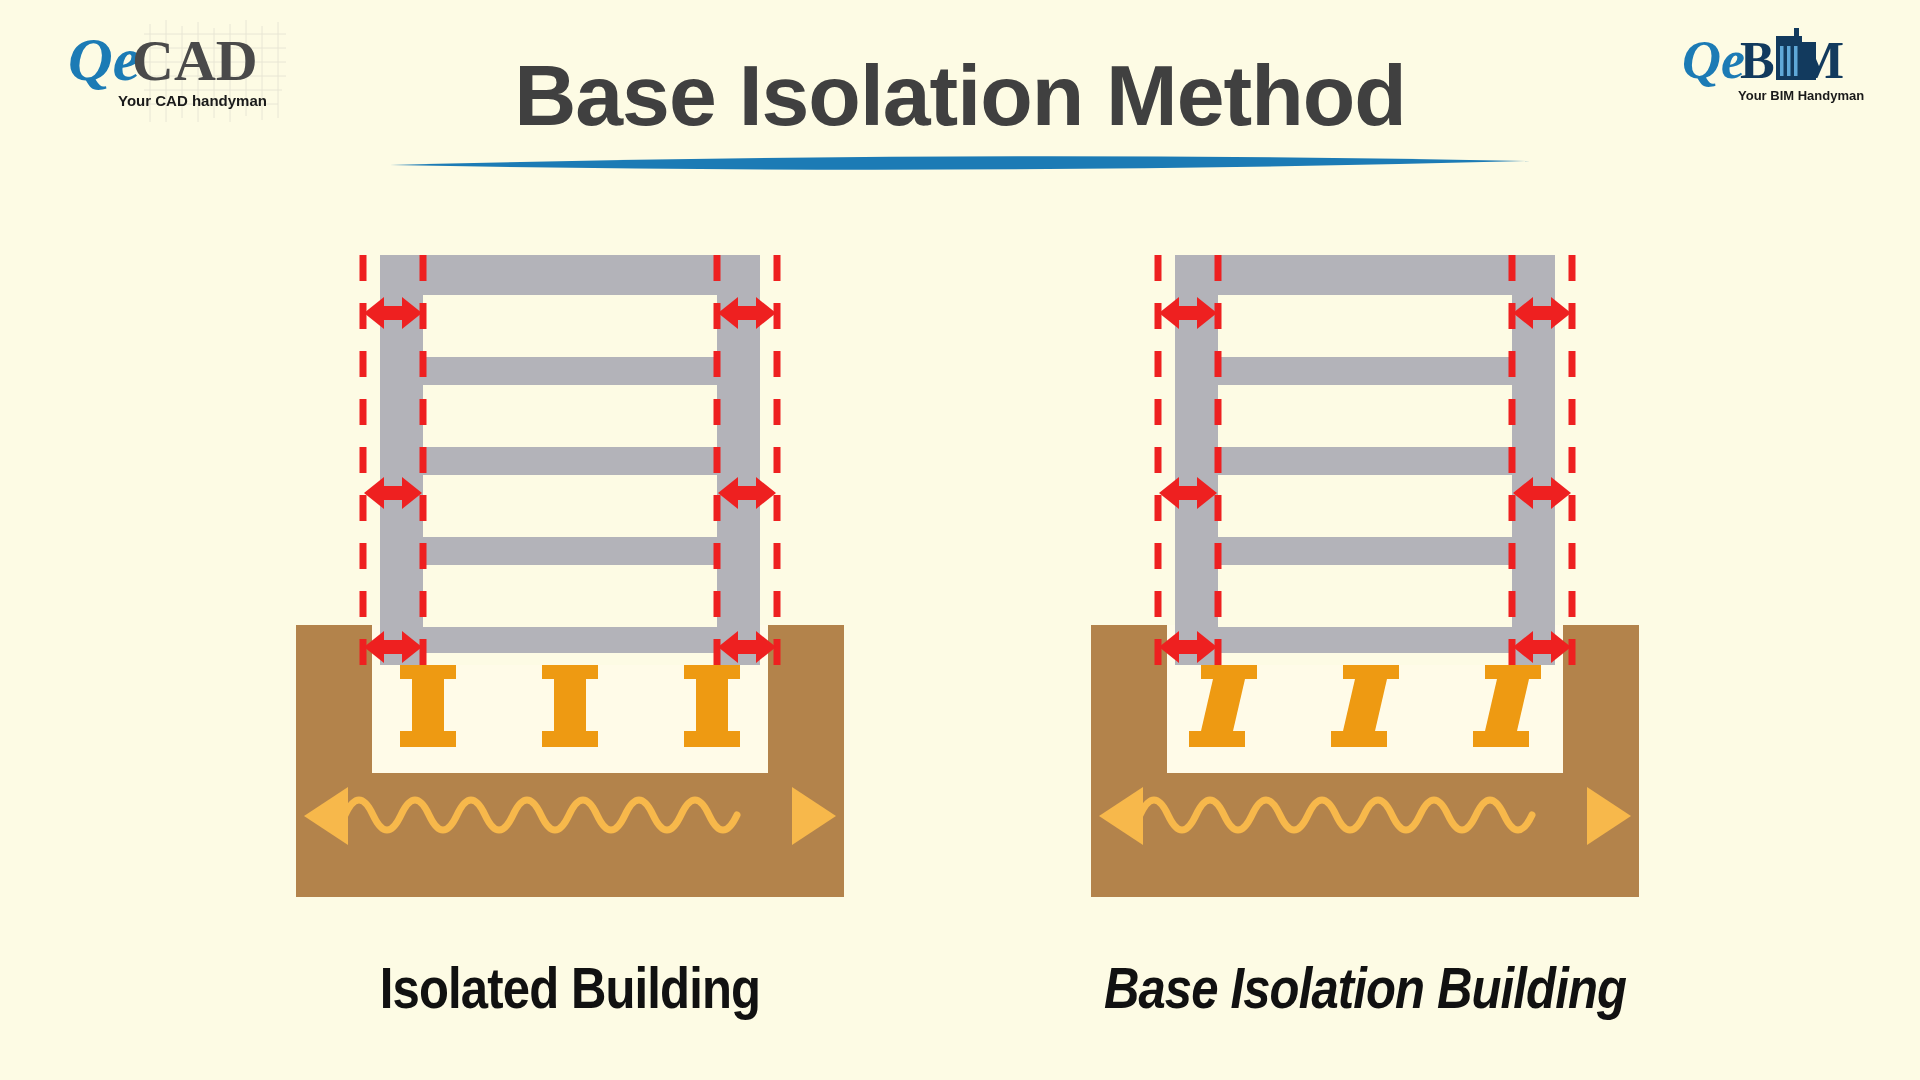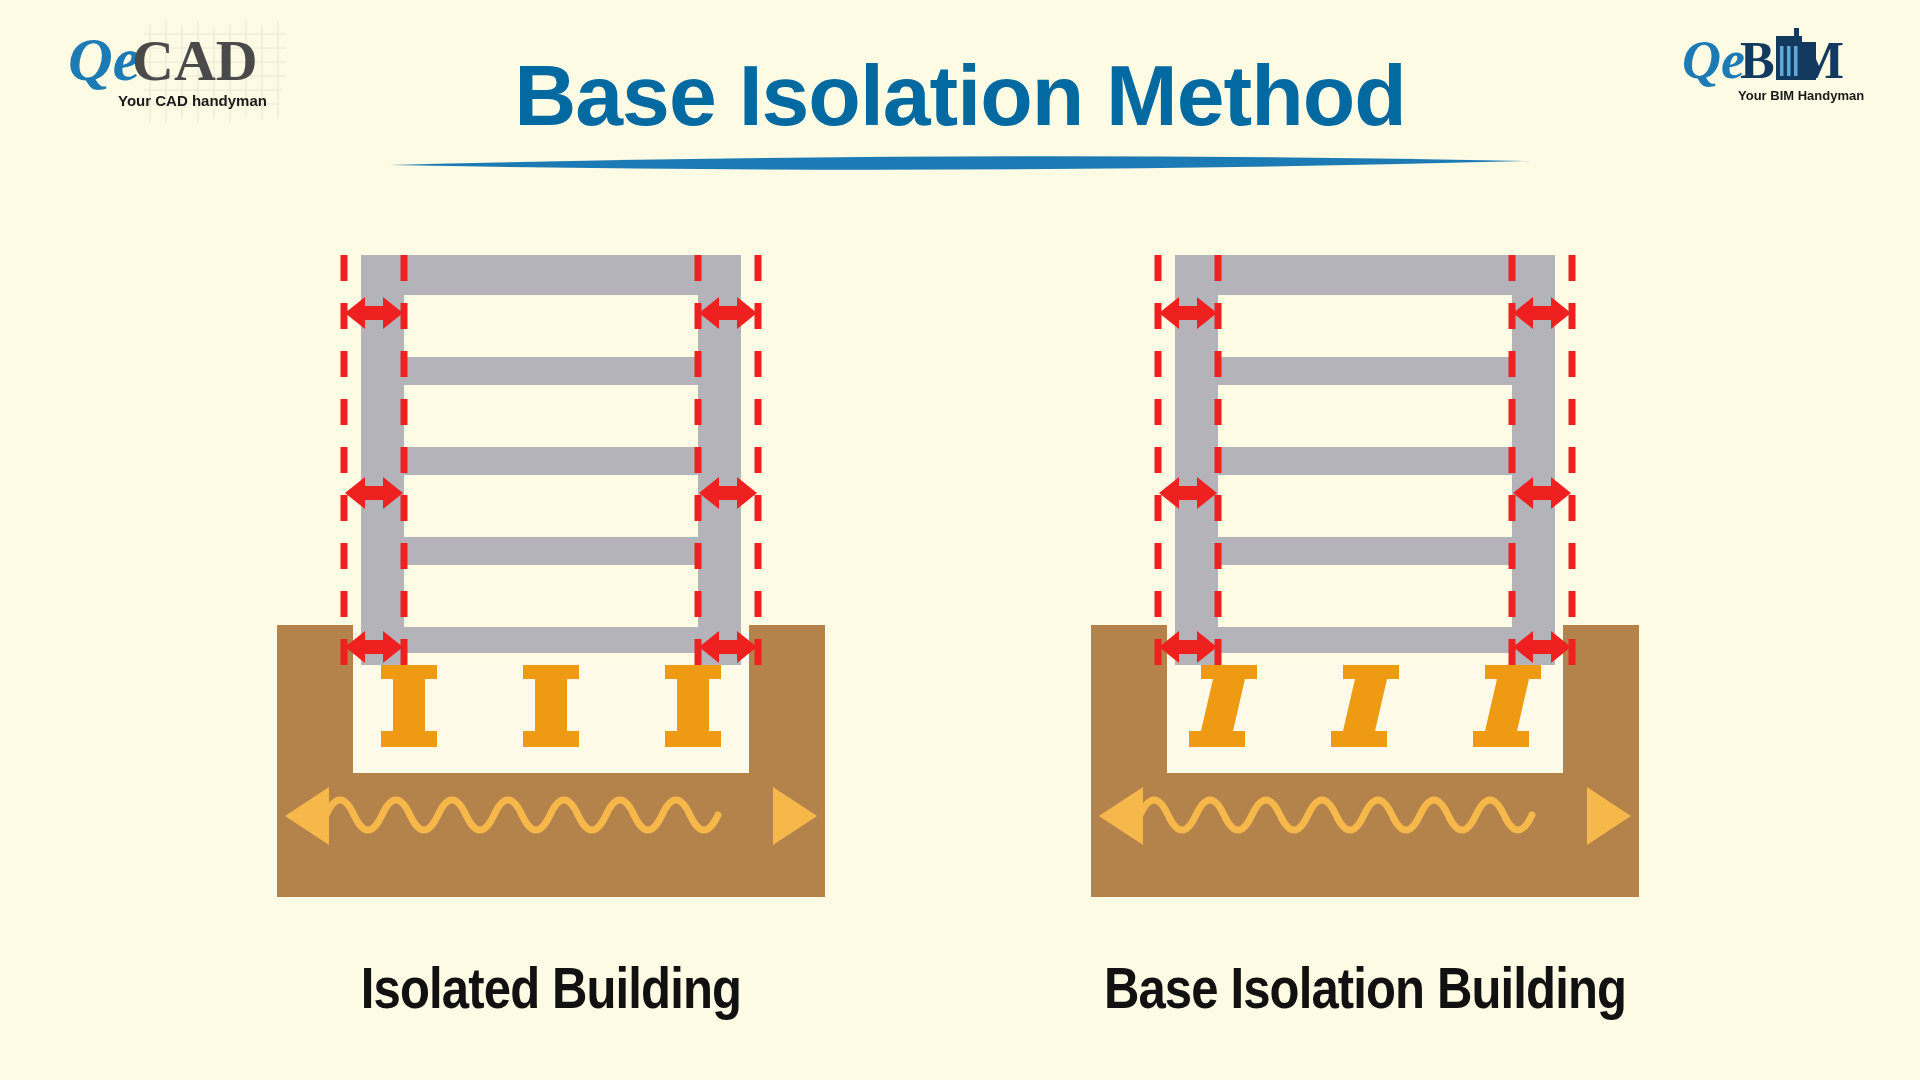--- a/index.html
+++ b/index.html
@@ -27,33 +27,33 @@
   
   .title-wrap {
     position:absolute; top:52px; left:0; width:100%;
     text-align:center;
   }
   .title {
     font-family:"Liberation Sans", sans-serif;
     font-weight:bold;
     font-size:86px;
     letter-spacing:-1px;
-    color:#0369a1;
+    color:#404040;
     line-height:1;
   }
   .title-underline {
     display:block;
     margin:18px auto 0;
     width:1140px; height:16px;
   }
 
   
   .panel { position:absolute; top:255px; width:620px; height:790px; }
-  .panel-left  { left:241px; }
-  .panel-right { left:1055px; }
+  .panel-left  { left:260px; }
+  .panel-right { left:1055px;font-style:italic; }
 
   .diagram { position:absolute; top:0; left:0; width:620px; height:700px; }
 
   .caption {
     position:absolute;
     top:700px; left:0; width:100%;
     text-align:center;
     font-family:"Liberation Sans", sans-serif;
     font-weight:bold;
     font-size:57px;

